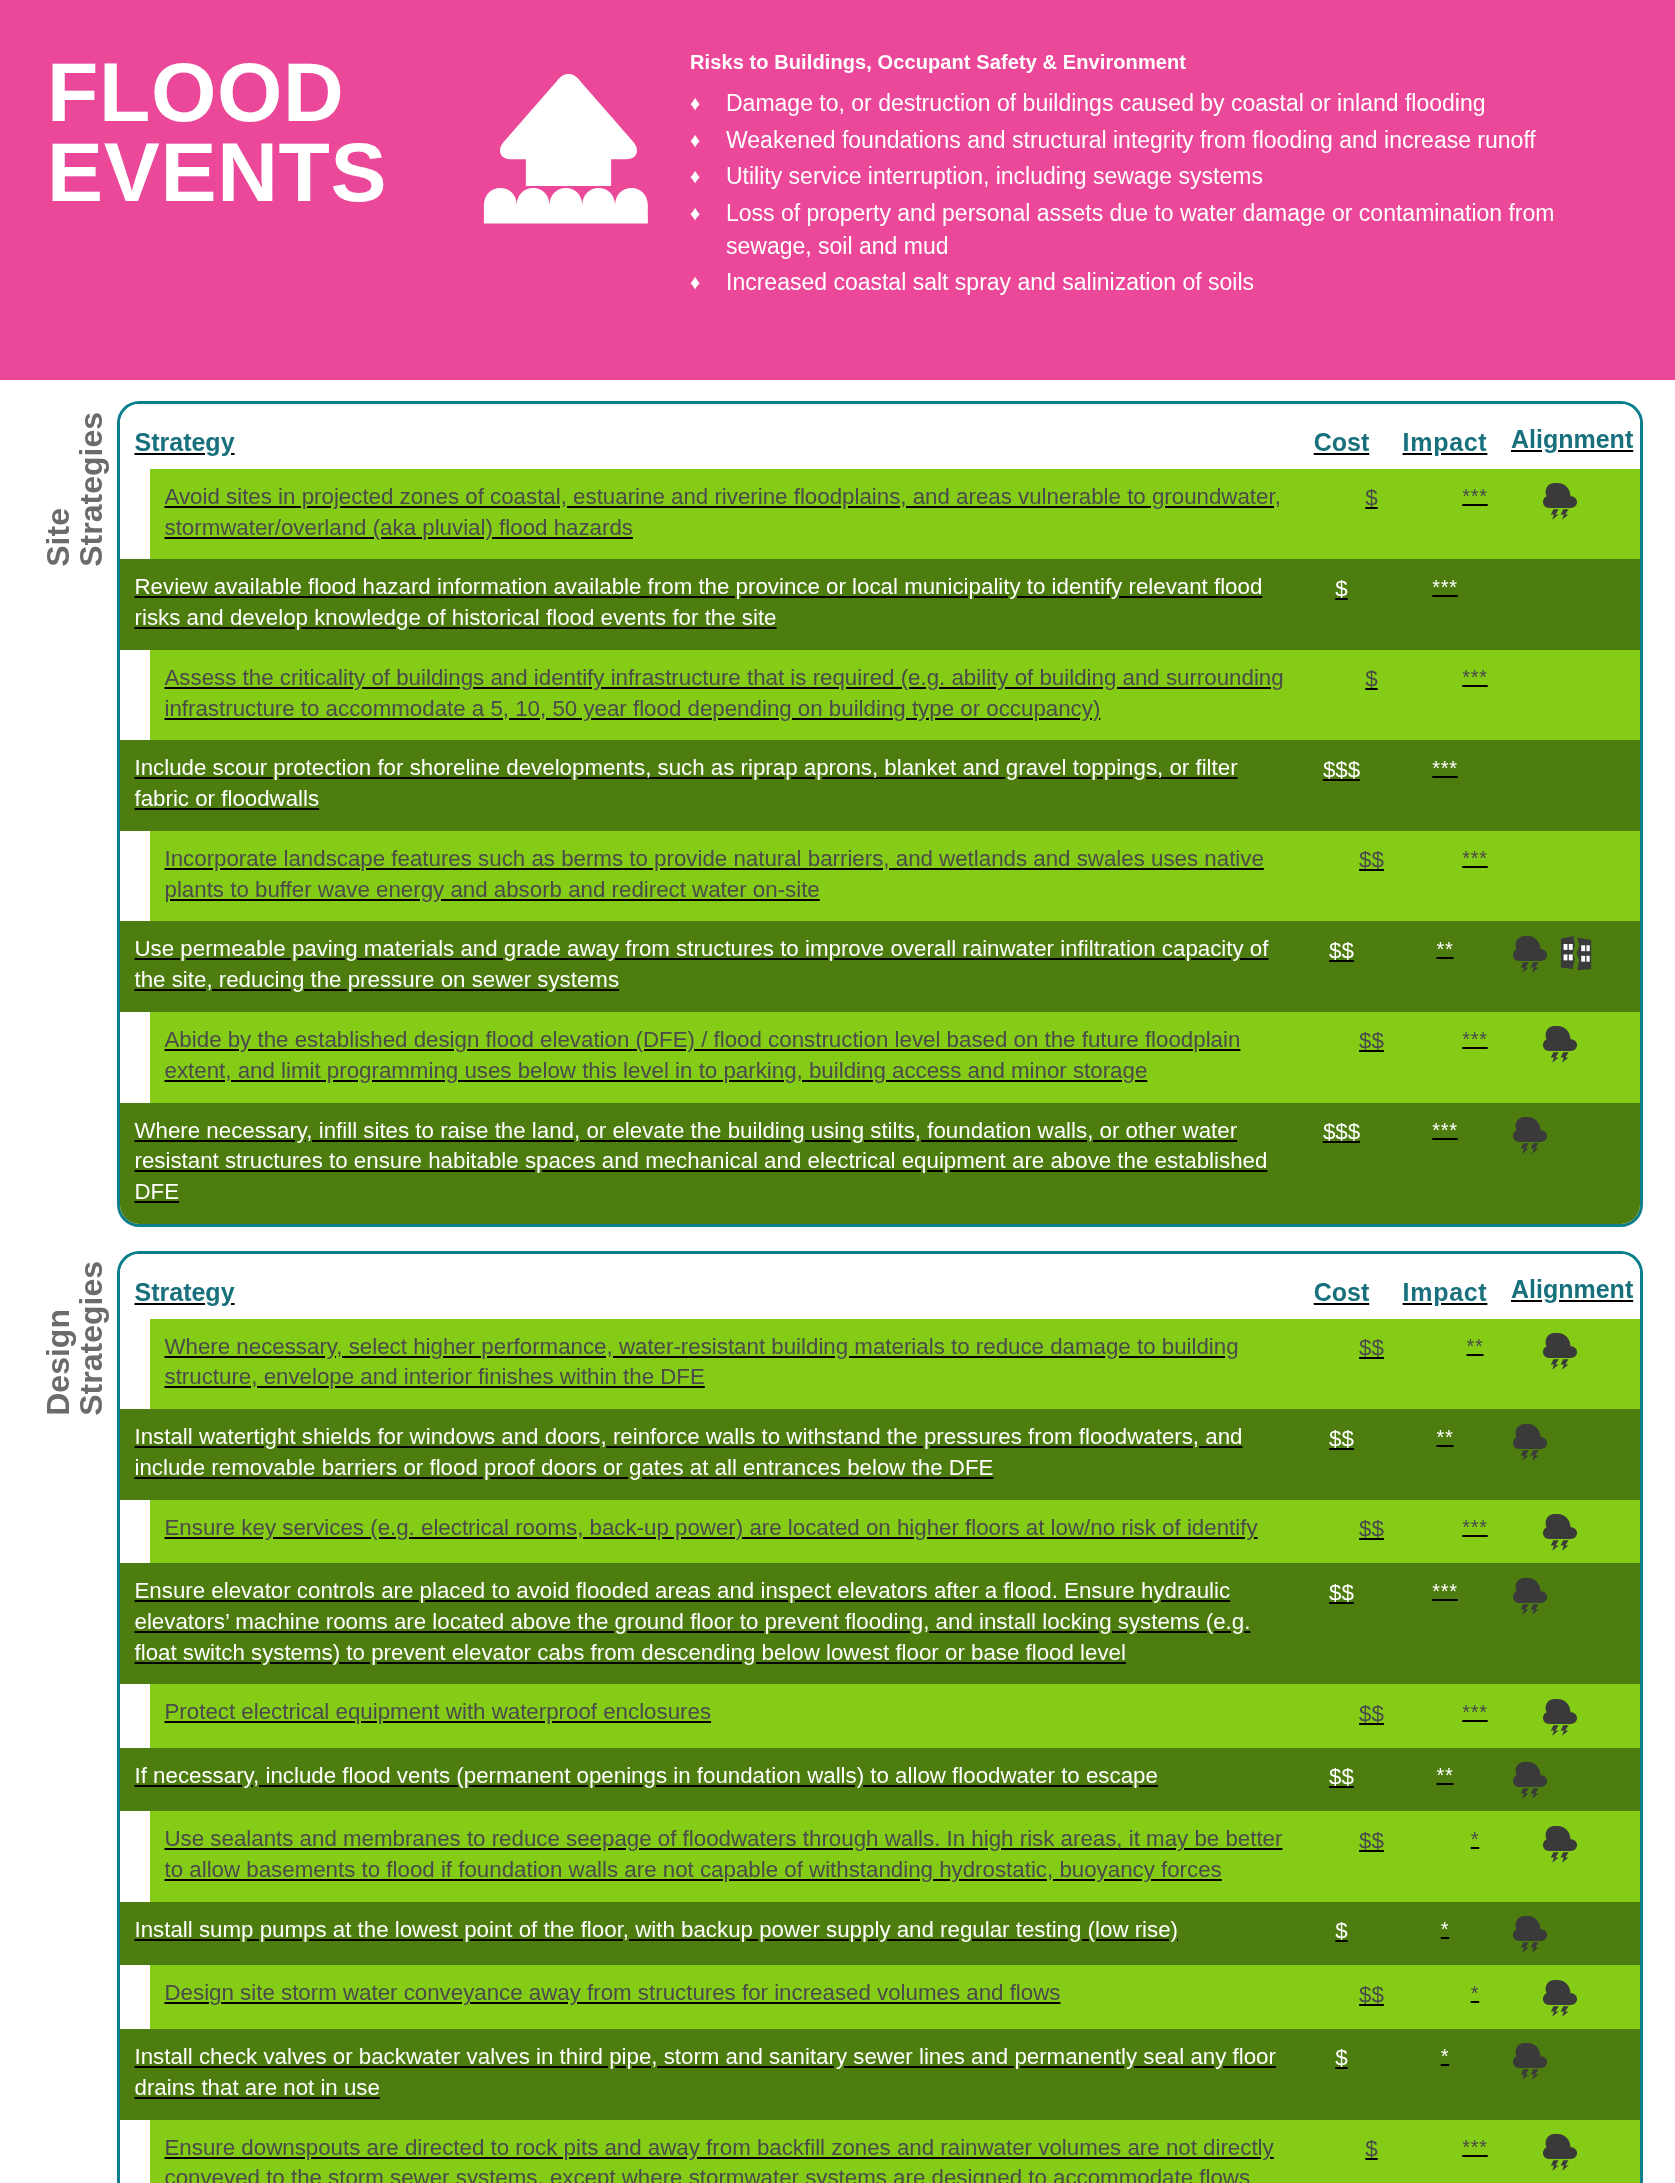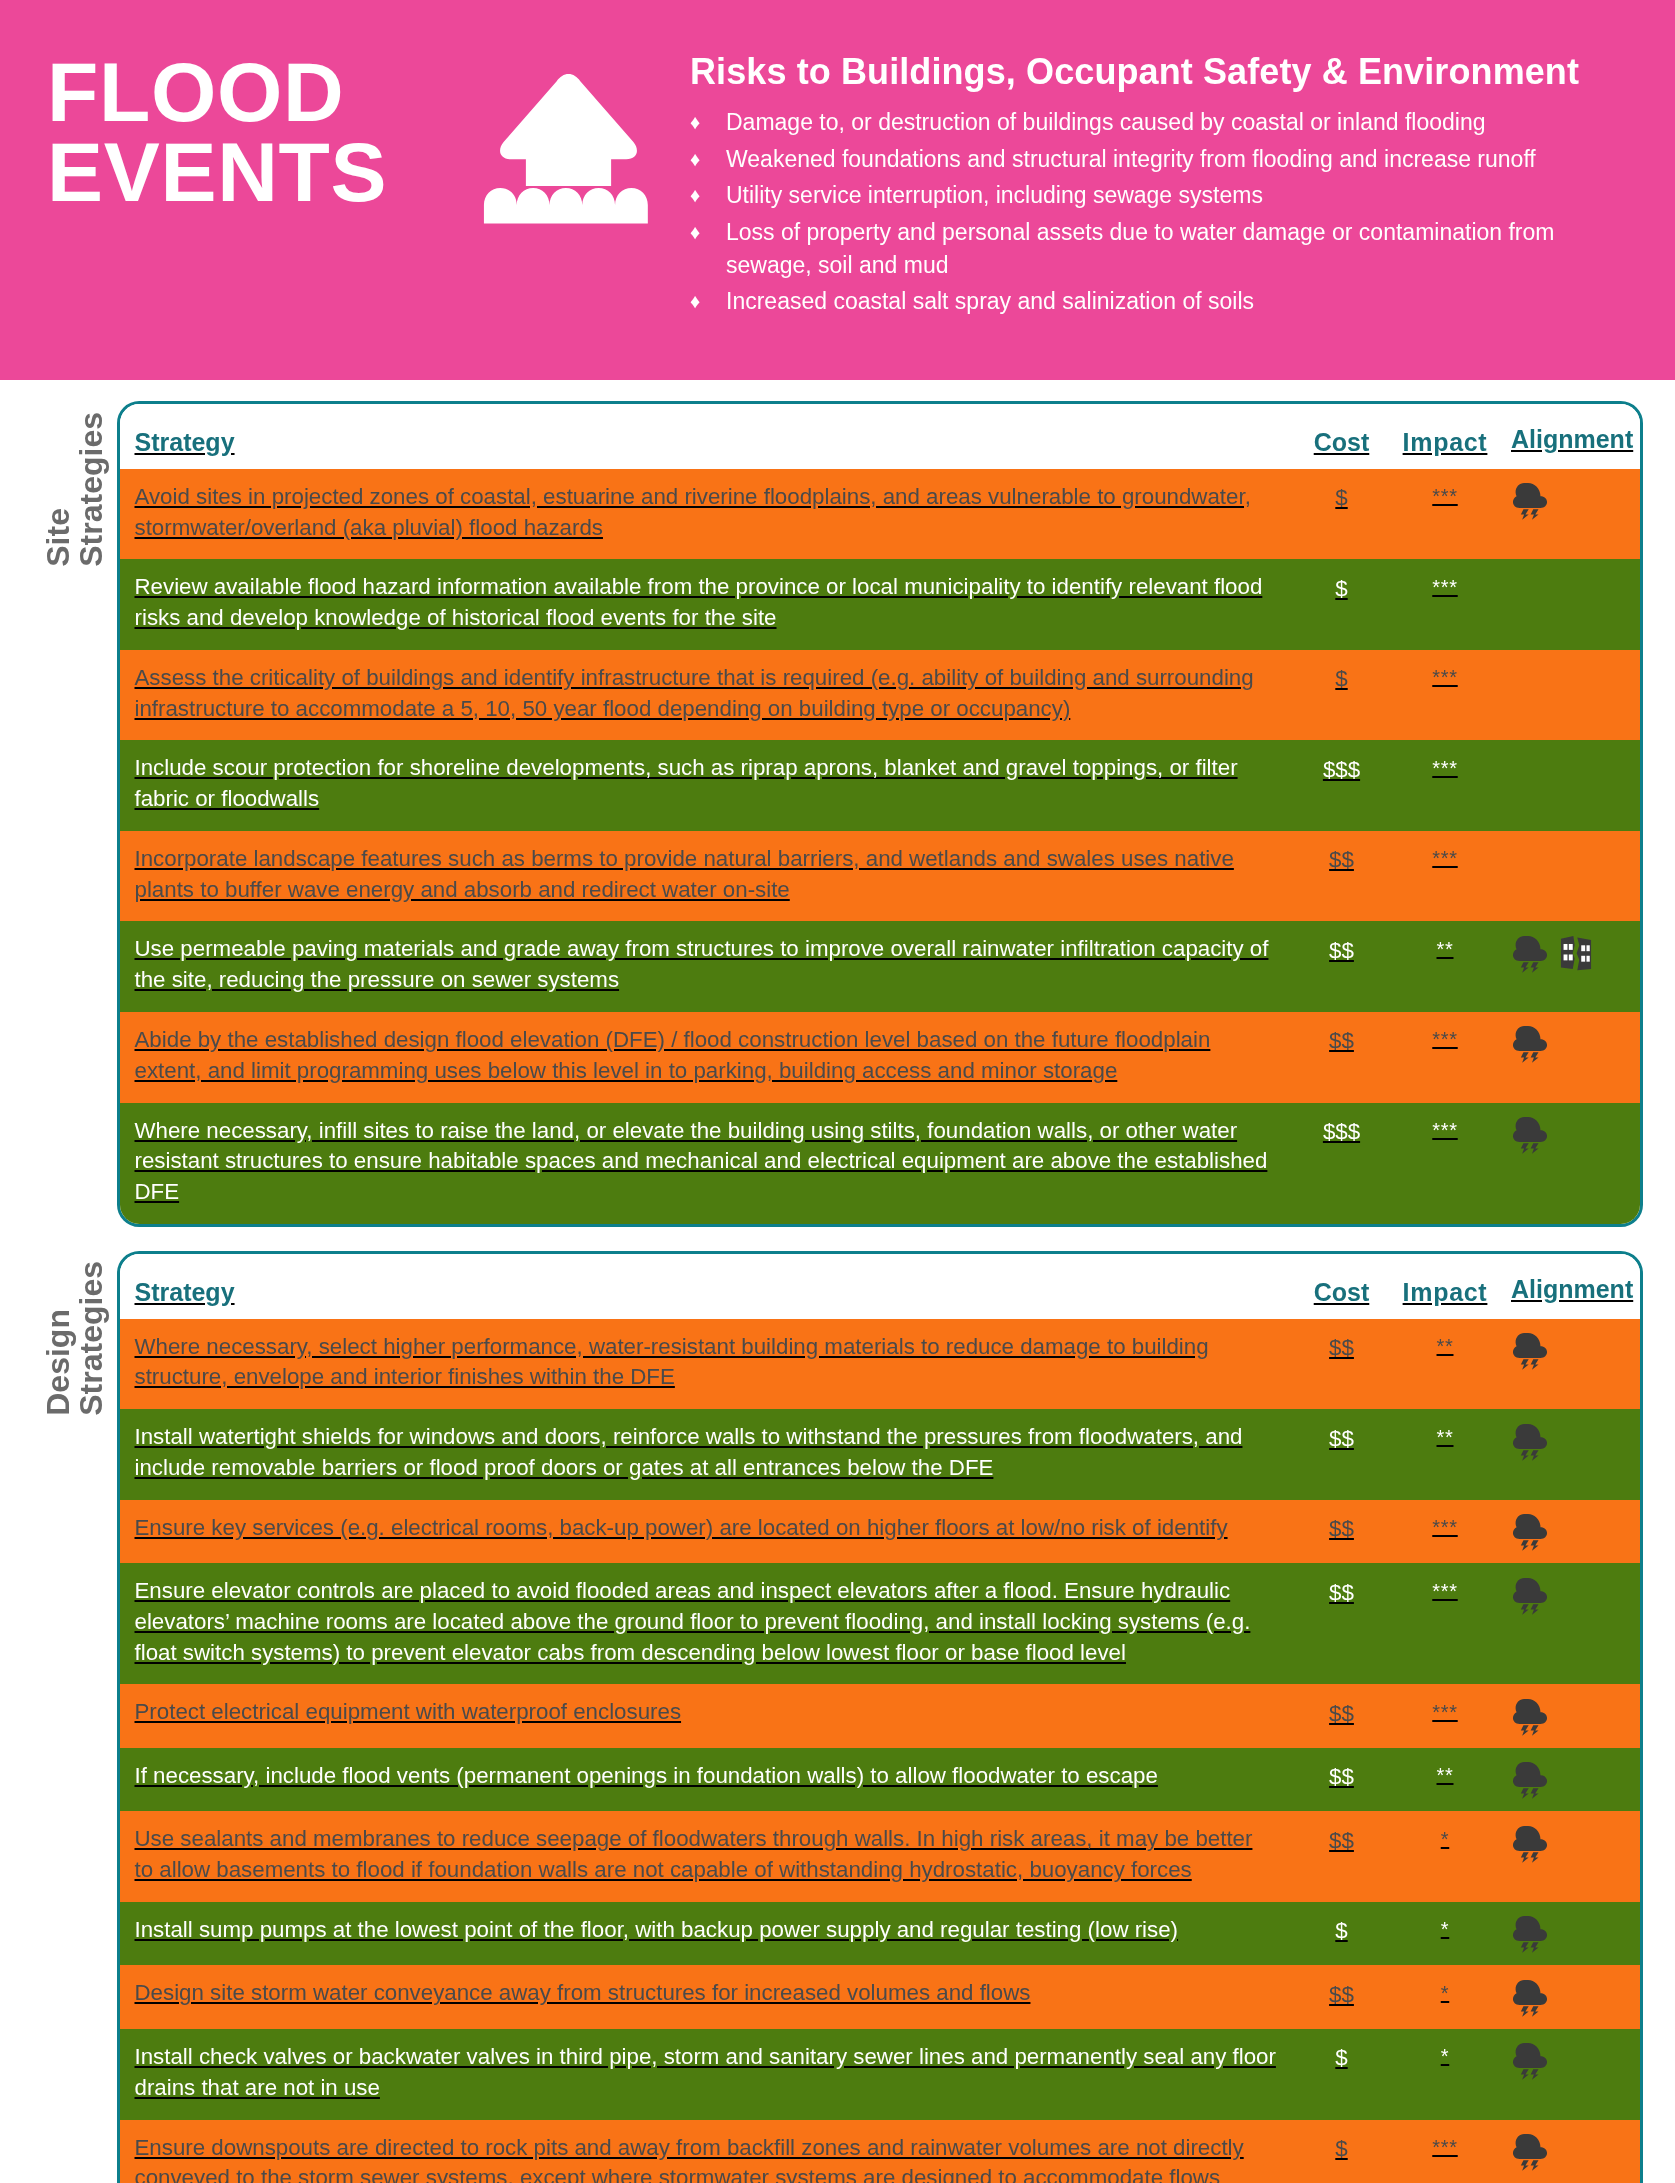--- a/index.html
+++ b/index.html
@@ -51,21 +51,21 @@
     justify-content: center;
   }
 
   .header-risks {
     flex: 1 1 auto;
     padding: 51px 39px 0 13px;
   }
 
   .risks-title {
     color: #ffffff;
-    font-size: 36px;
+    font-size: 20px;
     font-weight: 700;
     margin-bottom: 13px;
     letter-spacing: 0.1px;
   }
 
   .risk-list { list-style: none; }
 
   .risk-item {
     display: flex;
     align-items: flex-start;
@@ -128,21 +128,21 @@
     text-decoration: underline;
   }
 
   .trow {
     display: flex;
     align-items: flex-start;
     width: 100%;
   }
 
   .trow.alt { background: #4d7c0f; }
-  .trow.plain { background: #f97316; }
+  .trow.plain { background: #84cc16; margin-left: 30px; }
 
   .thead {
     background: #ffffff;
     padding-top: 14.5px;
   }
 
   .cell-strategy {
     flex: 1 1 auto;
     padding: 13px 16px 16px 14.5px;
     font-size: 22.3px;

